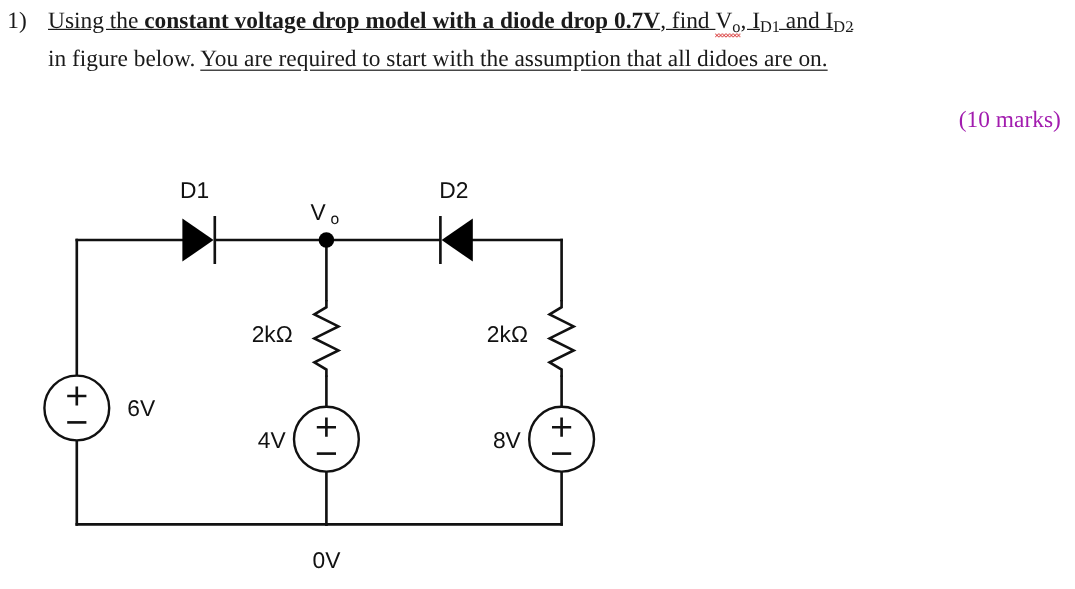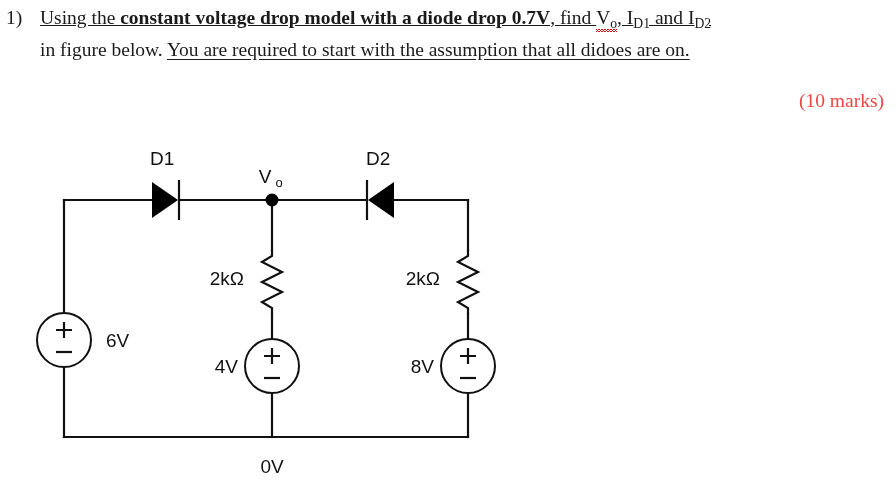--- a/index.html
+++ b/index.html
@@ -47,21 +47,21 @@
     left: 40px;
     top: 40px;
   }
   #q-marks {
     position: absolute;
     right: 12px;
     top: 90px;
     white-space: nowrap;
     font-family: "Liberation Serif", "DejaVu Serif", serif;
     font-size: 19.5px;
-    color: #ef4444;
+    color: #a21caf;
     margin-left: 32px;
   }
 
   .bold { font-weight: bold; }
   .underline-seg {
     text-decoration: underline;
     text-underline-offset: 3px;
   }
   .sub {
     font-size: 0.70em;

